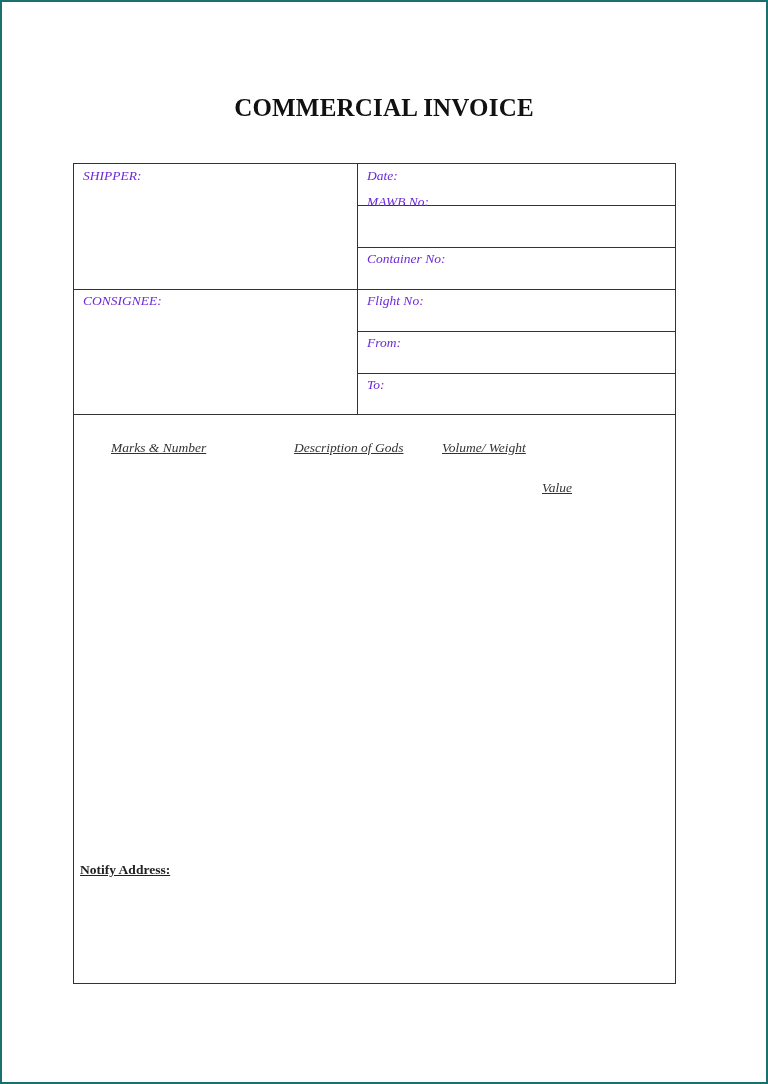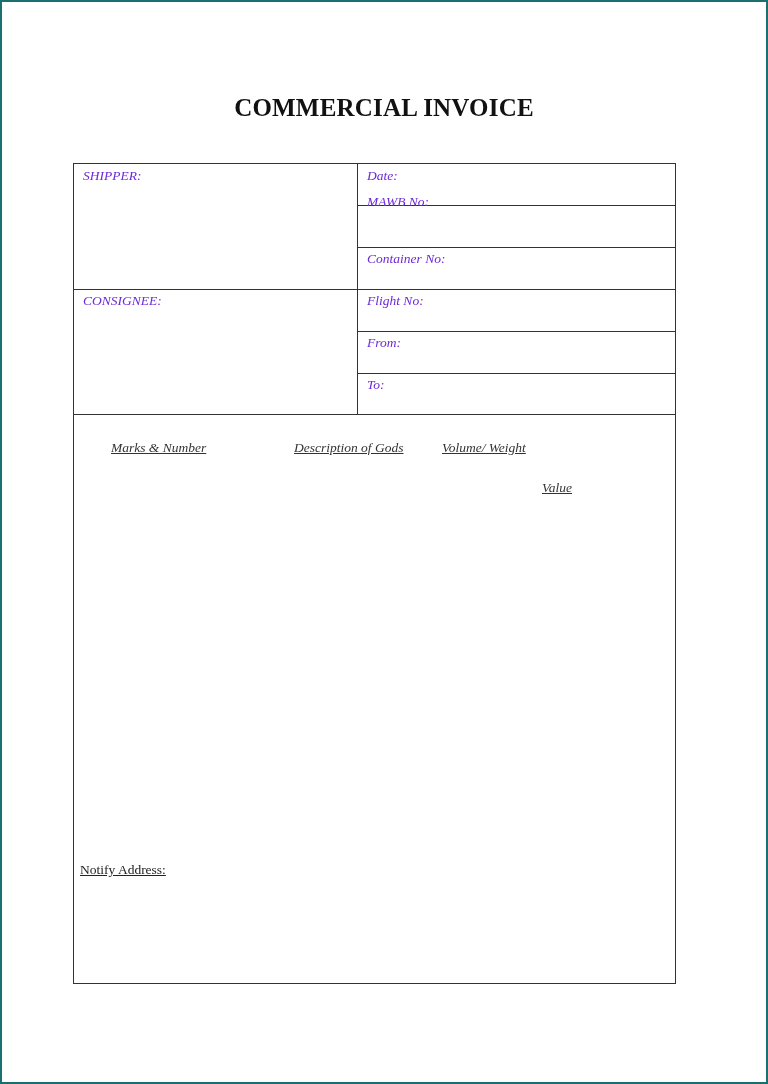--- a/index.html
+++ b/index.html
@@ -34,21 +34,21 @@
   .hline { position: absolute; height: 0; border-top: 1.5px solid #333; }
   .vline { position: absolute; width: 0; border-left: 1.5px solid #333; }
   .col-head {
     position: absolute; top: 438px;
     font-style: italic; font-size: 13.5px; color: #333;
     text-decoration: underline;
     text-align: center;
   }
   .notify {
     position: absolute; left: 78px; top: 860px;
-    font-weight: normal; font-size: 13.5px; color: #222;
+    font-weight: bold; font-size: 13.5px; color: #222;
     text-decoration: underline;
   }
   .field-area { position: absolute; }
 </style>
 </head>
 <body>
 
 <div class="page">
 
   <div class="title">COMMERCIAL INVOICE</div>

